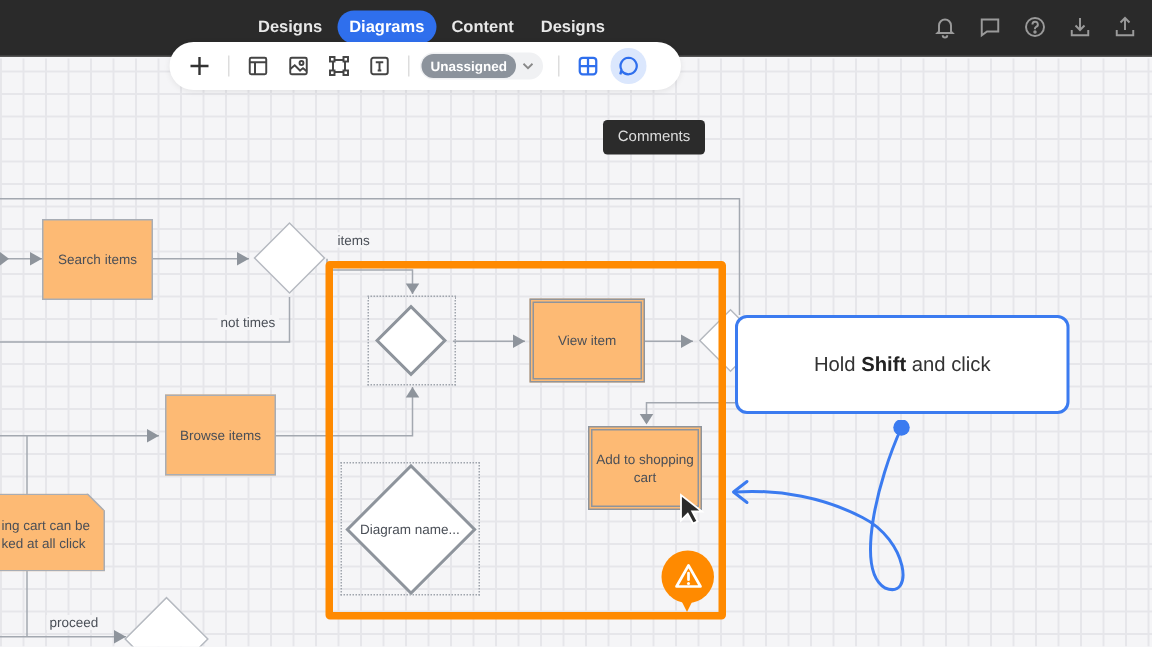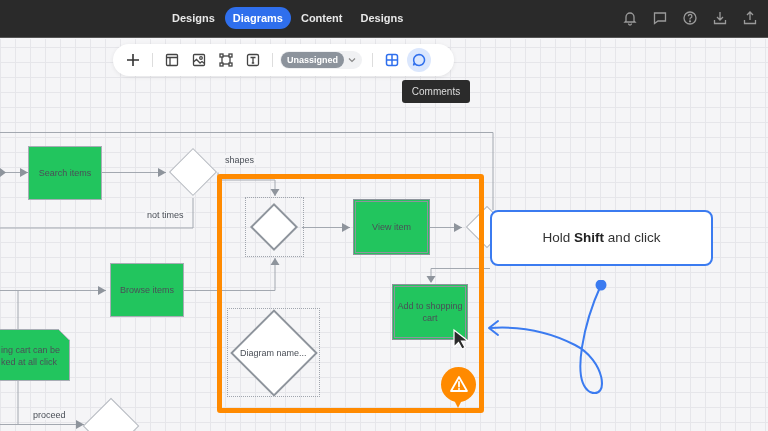--- a/index.html
+++ b/index.html
@@ -11,38 +11,38 @@
   .nav-item { color: #e8e8e8; font-size: 11px; font-weight: bold; padding: 5px 8px; border-radius: 12px; cursor: pointer; line-height: 12px; }
   .nav-item.active { background: #2f6fed; color: #fff; }
   .top-icons { position: absolute; right: 8px; top: 8px; display: flex; gap: 10px; }
   .top-icon { width: 20px; height: 20px; display: flex; align-items: center; justify-content: center; cursor: pointer; }
 
   .canvas { position: absolute; left: 0; top: 39px; width: 768px; height: 392px;
     background-color: #f5f5f7;
     background-image: linear-gradient(#e6e6ea 1px, transparent 1px), linear-gradient(90deg, #e6e6ea 1px, transparent 1px);
     background-size: 15px 15px; background-position: 0 8px; overflow: hidden; }
 
-  .toolbar { position: absolute; left: 113px; top: 44px; width: 341px; height: 32px; background: #fff; border-radius: 16px; box-shadow: 0 1px 4px rgba(0,0,0,0.08); display: flex; align-items: center; padding: 0 8px; }
+  .toolbar { position: absolute; left: 113px; top: 28px; width: 341px; height: 32px; background: #fff; border-radius: 16px; box-shadow: 0 1px 4px rgba(0,0,0,0.08); display: flex; align-items: center; padding: 0 8px; }
   .tb-btn { width: 24px; height: 24px; display: flex; align-items: center; justify-content: center; cursor: pointer; border-radius: 12px; }
   .tb-sep { width: 1px; height: 14px; background: #ddd; margin: 0 7px; }
   .pill { background: #8c939c; color: #fff; font-size: 9px; font-weight: bold; padding: 3px 6px; border-radius: 8px; }
   .assign { display: flex; align-items: center; gap: 4px; background: #f0f1f3; border-radius: 10px; padding: 1px 6px 1px 1px; cursor: pointer; }
   .tb-btn.on { background: #dbe7fd; }
 
   .tooltip { position: absolute; left: 402px; top: 80px; width: 68px; height: 23px; background: #2b2b2b; color: #ddd; font-size: 10px; border-radius: 3px; display: flex; align-items: center; justify-content: center; }
 
-  .shape { position: absolute; background: #22c55e; border: 1px solid #a8adb5; color: #4a4f57; font-size: 9px; display: flex; align-items: center; justify-content: center; text-align: center; line-height: 1.35; }
+  .shape { position: absolute; background: #fdba74; border: 1px solid #a8adb5; color: #4a4f57; font-size: 9px; display: flex; align-items: center; justify-content: center; text-align: center; line-height: 1.35; }
   .shape.sel { border: 3px double #8e949c; }
   .diamond { position: absolute; width: 34px; height: 34px; background: #fff; border: 1px solid #b5b9c0; transform: rotate(45deg); }
   .lbl { position: absolute; font-size: 9px; color: #4a4f57; background: #f5f5f7; padding: 0 2px; }
   .dotted { position: absolute; border: 1px dotted #a0a5ad; }
 
   .orange-frame { position: absolute; left: 217px; top: 174px; width: 267px; height: 239px; border: 5px solid #ff8a00; border-radius: 3px; }
 
-  .callout { position: absolute; left: 490px; top: 210px; width: 223px; height: 56px; background: #fff; border: 2px solid #3b7bf0; border-radius: 8px; display: flex; align-items: center; justify-content: center; text-align: center; font-size: 13.5px; color: #333; line-height: 1.4; }
+  .callout { position: absolute; left: 490px; top: 210px; width: 223px; height: 66px; background: #fff; border: 2px solid #3b7bf0; border-radius: 8px; display: flex; align-items: center; justify-content: center; text-align: center; font-size: 13.5px; color: #333; line-height: 1.4; }
   .callout b { color: #222; }
 
   .warn { position: absolute; left: 441px; top: 367px; width: 35px; height: 35px; border-radius: 50%; background: #ff8a00; display: flex; align-items: center; justify-content: center; cursor: pointer; }
   .warn::after { content: ""; position: absolute; bottom: -6px; left: 13px; border-left: 4px solid transparent; border-right: 4px solid transparent; border-top: 8px solid #ff8a00; }
 </style>
 </head>
 <body>
 
 <div class="topbar">
   <div class="nav">
@@ -110,21 +110,21 @@
     <path d="M270.5 265 L275 258 L279.5 265z"></path>
     <path d="M342 223 L350 227.5 L342 232z"></path>
     <path d="M454 223 L462 227.5 L454 232z"></path>
     <path d="M426.5 276 L431 283 L435.5 276z"></path>
     <path d="M76 420 L84 424.5 L76 429z"></path>
   </g>
 </svg>
 
 <div class="shape" style="left:28px;top:146px;width:74px;height:54px;">Search items</div>
 <div class="diamond" style="left:176px;top:155px;"></div>
-<div class="lbl" style="left:223px;top:155px;">shapes</div>
+<div class="lbl" style="left:223px;top:155px;">items</div>
 <div class="lbl" style="left:145px;top:210px;">not times</div>
 <div class="shape" style="left:110px;top:263px;width:74px;height:54px;">Browse items</div>
 
 <div class="shape" style="left:-10px;top:329px;width:80px;height:52px;display:block;padding-top:14px;text-align:left;padding-left:10px;clip-path:polygon(0 0,85% 0,100% 22%,100% 100%,0 100%);">
   <div>ing cart can be</div>
   <div>ked at all click</div>
 </div>
 <svg style="position:absolute;left:56px;top:329px" width="14" height="12">
     <path d="M2 0 L13 11" stroke="#a8adb5" fill="none"></path>
   </svg>

